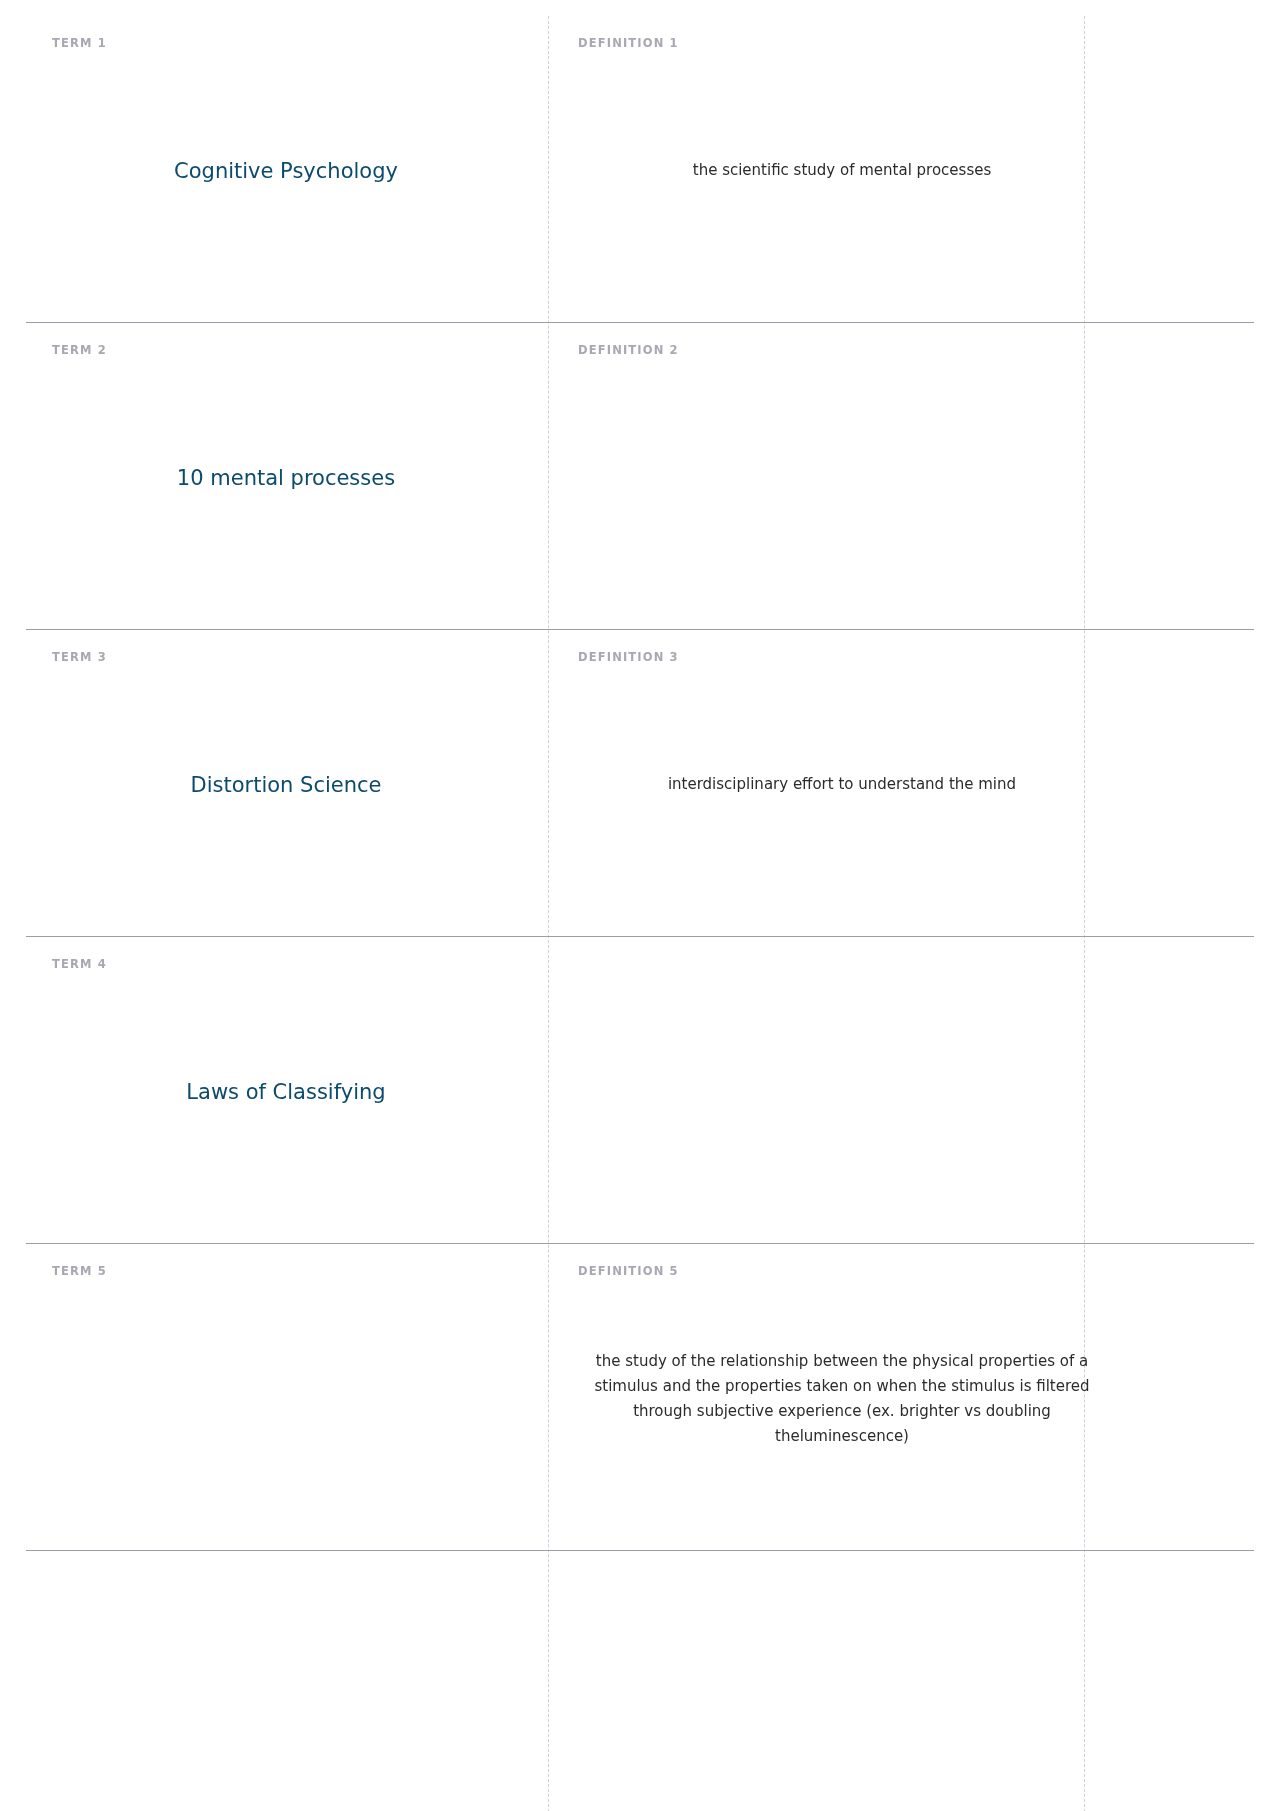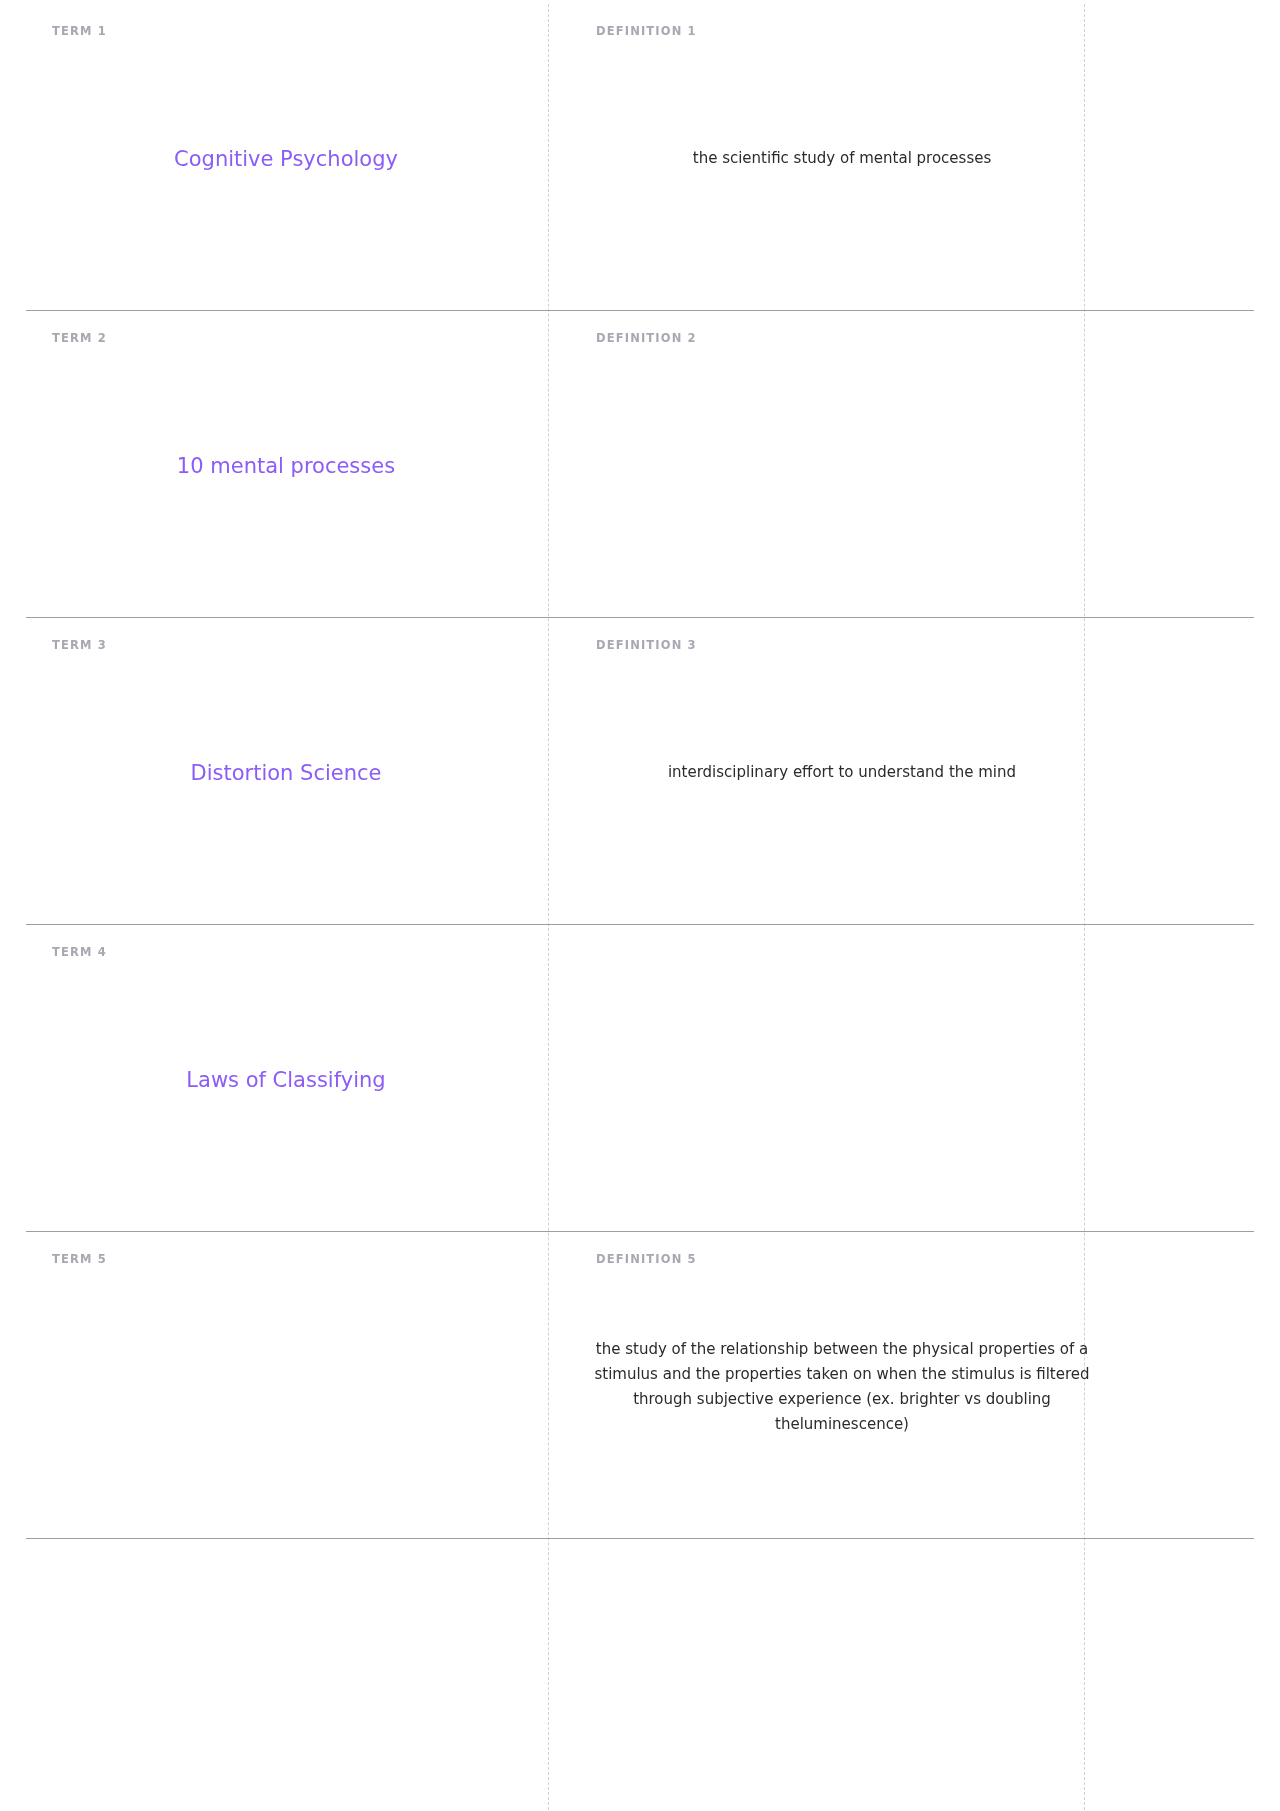--- a/index.html
+++ b/index.html
@@ -31,21 +31,21 @@
     width: 0;
     border-left: 1px dashed #cfcfd4;
     pointer-events: none;
   }
   .vrule.center { left: 548px; }
   .vrule.right  { left: 1084px; }
 
   .cards {
     position: relative;
     width: 1228px;
-    margin: 4px auto;
+    margin: 16px auto;
   }
 
   .card {
     position: relative;
     display: flex;
     align-items: stretch;
     height: 307px;
     border-bottom: 1px solid #9d9da7;
     box-sizing: border-box;
   }
@@ -73,34 +73,34 @@
     letter-spacing: 1.15px;
     color: #a8a8b2;
     text-transform: uppercase;
     line-height: 1;
     margin: 0 0 0 0;
     position: absolute;
     top: 22px;
     left: 0;
   }
   .col-term .col-label { left: 26px; }
-  .col-def  .col-label { left: 48px; }
+  .col-def  .col-label { left: 30px; }
 
   .col-body {
     display: flex;
     align-items: center;
     height: 100%;
   }
 
   .term-text {
     width: 100%;
     text-align: center;
     font-size: 21px;
     line-height: 1.45;
-    color: #8b5cf6;
+    color: #0c4a6e;
     padding-left: 16px;
   }
 
   .def-text {
     width: 100%;
     max-width: 516px;
     text-align: center;
     font-size: 15px;
     line-height: 1.68;
     color: #2b2b2b;

